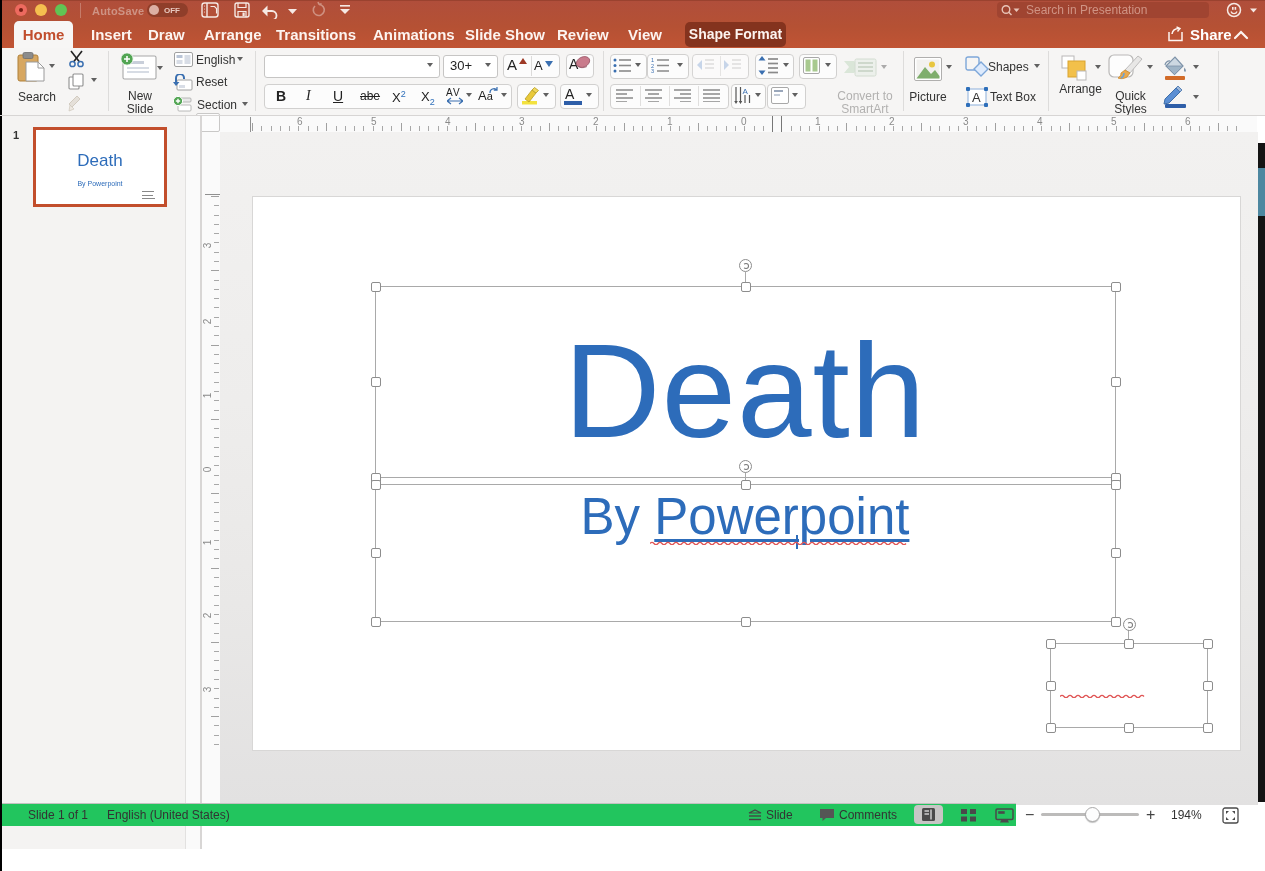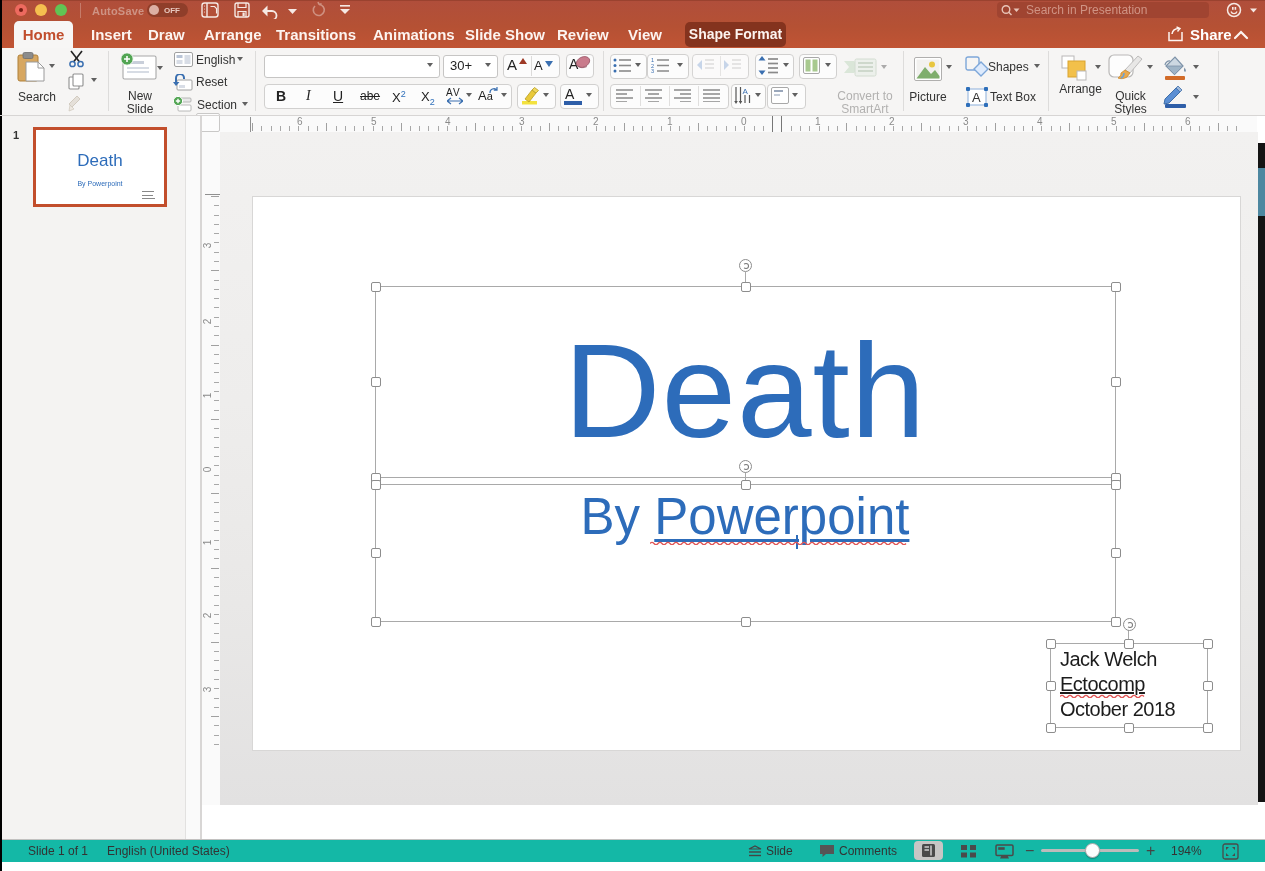--- a/index.html
+++ b/index.html
@@ -42,21 +42,21 @@
 #thumbnum{left:13px;top:129px;font-size:11px;font-weight:bold;color:#333}
 
 #canvas{left:220px;top:132px;width:1038px;height:673px;background:linear-gradient(180deg,#f2f1f0 0%,#eeedec 40%,#e9e8e7 70%,#e2e1e1 100%)}
 #slide{position:absolute;left:32px;top:64px;width:987px;height:553px;background:#fff;border:1px solid #d8d7d6}
 
 #rstrip{left:1258px;top:143px;width:7px;height:659px;background:#141414}
 #rstrip .teal{position:absolute;left:0;top:25px;width:7px;height:48px;background:#4d87a0}
 
 #notes{left:202px;top:805px;width:1063px;height:44px;background:#fdfdfd;border-top:1px solid #d5d4d3}
 #notes .t{position:absolute;left:10px;top:10px;font-size:13px;color:#222}
-#status{left:0px;top:839px;width:1265px;height:22px;background:#14b8a6;border-top:1px solid #c2c1c0;font-size:12px;color:#333}
+#status{left:0px;top:803px;width:1016px;height:22px;background:#22c55e;border-top:1px solid #c2c1c0;font-size:12px;color:#333}
 
 #ledge{left:0;top:0;width:2px;height:871px;background:#000}
 
 .selline{position:absolute;background:#a9a9a9}
 .handle{position:absolute;width:8px;height:8px;background:#fff;border:1px solid #8d8d8d;border-radius:2px;margin-left:-4px;margin-top:-4px;box-sizing:content-box}
 .rot{position:absolute;width:11px;height:11px;border:1px solid #8d8d8d;border-radius:50%;background:#fff;margin-left:-6px;margin-top:-6px}
 .rot::after{content:"";position:absolute;left:2.5px;top:2.5px;width:4px;height:4px;border:1.2px solid #777;border-left-color:transparent;border-radius:50%}
 </style></head>
 <body>
 <div id="root">
@@ -530,21 +530,20 @@
     <div class="rot" style="left:525px;top:334px"></div>
     <div class="handle" style="left:525px;top:352px"></div>
     <div class="handle" style="left:155px;top:352px"></div>
     <div class="handle" style="left:895px;top:352px"></div>
     <div class="handle" style="left:155px;top:420px"></div>
     <div class="handle" style="left:895px;top:420px"></div>
     <div class="handle" style="left:155px;top:489px"></div>
     <div class="handle" style="left:525px;top:489px"></div>
     <div class="handle" style="left:895px;top:489px"></div>
 
-    <div class="abs" style="left:840px;top:515px;width:170px;font-size:20px;letter-spacing:-0.5px;color:#1c1c1c;line-height:25px">Jack Welch<br><span style="text-decoration:underline">Ectocomp</span><br>October 2018</div>
     <svg class="abs" style="left:840px;top:562px" width="86" height="4" viewBox="0 0 86 4">
         <path d="M0 2.5 q2 -2.2 4 0 t4 0 t4 0 t4 0 t4 0 t4 0 t4 0 t4 0 t4 0 t4 0 t4 0 t4 0 t4 0 t4 0 t4 0 t4 0 t4 0 t4 0 t4 0 t4 0 t4 0" fill="none" stroke="#e05555" stroke-width="1.3"></path>
       </svg>
     <div class="selline" style="left:830px;top:511px;width:157px;height:1px"></div>
     <div class="selline" style="left:830px;top:595px;width:157px;height:1px"></div>
     <div class="selline" style="left:830px;top:511px;width:1px;height:84px"></div>
     <div class="selline" style="left:987px;top:511px;width:1px;height:84px"></div>
     <div class="selline" style="left:908px;top:498px;width:1px;height:13px"></div>
     <div class="rot" style="left:909px;top:492px"></div>
     <div class="handle" style="left:830px;top:511px"></div>

